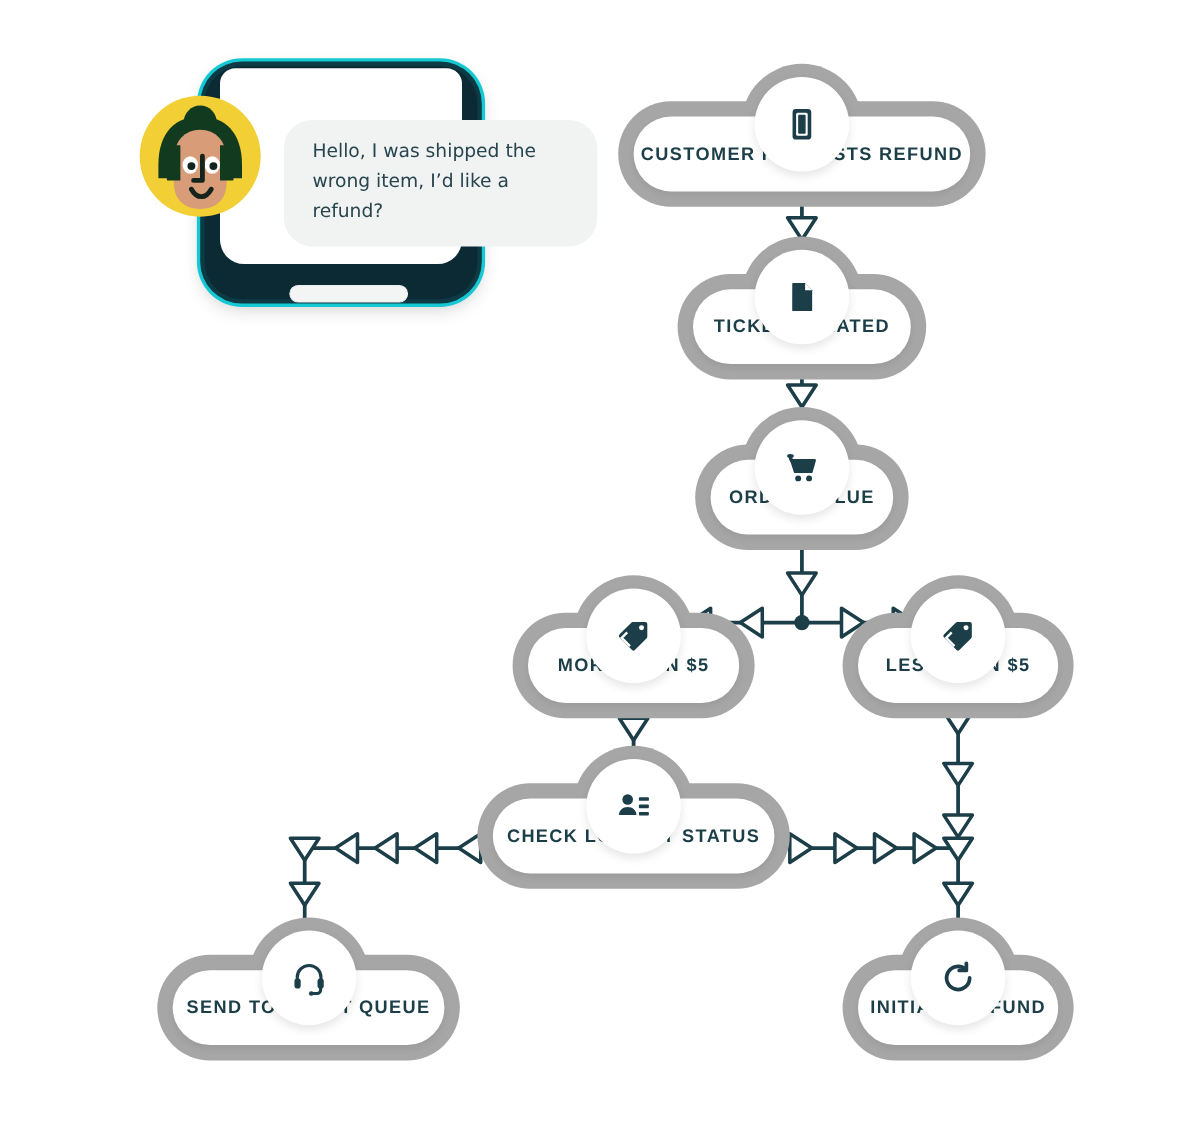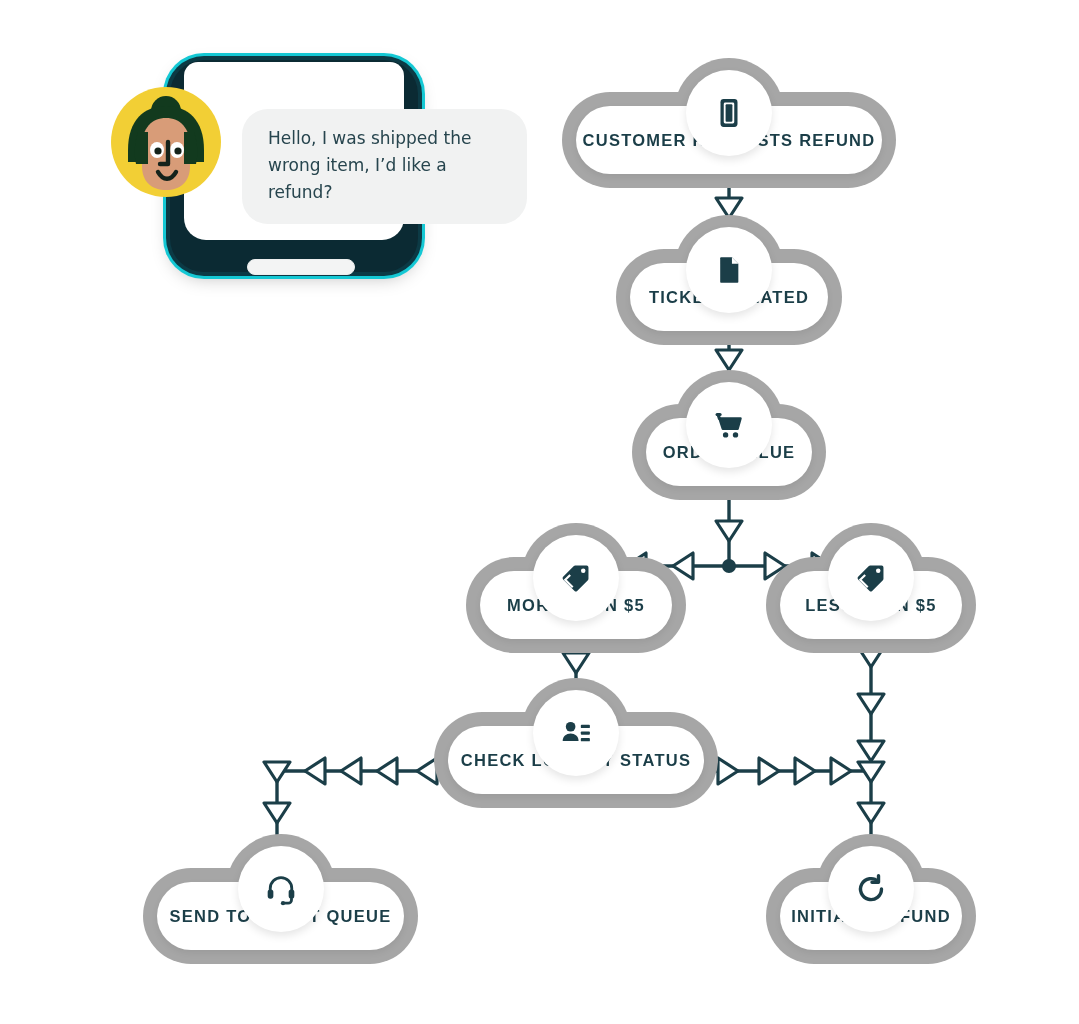--- a/index.html
+++ b/index.html
@@ -49,21 +49,21 @@
     background: #ffffff; border-radius: 50%;
     display: flex; align-items: center; justify-content: center;
     box-shadow: 0 4px 9px rgba(0,0,0,0.10);
     z-index: 3;
   }
   .node .badge svg { display: block; }
 
   
 
   
-  #phone-group { position: absolute; left: 108px; top: 52px;
+  #phone-group { position: absolute; left: 124px; top: 52px;
                  width: 420px; height: 230px; }
   .phone-glow {
     position: absolute; left: 62px; top: 8px;
     width: 248px; height: 212px;
     border-radius: 34px;
     background: #0b2a33;
     box-shadow:
       0 0 0 4px #0c3a45,
       0 0 0 7px #14c8d4,
       0 6px 18px rgba(0,0,0,0.25);

